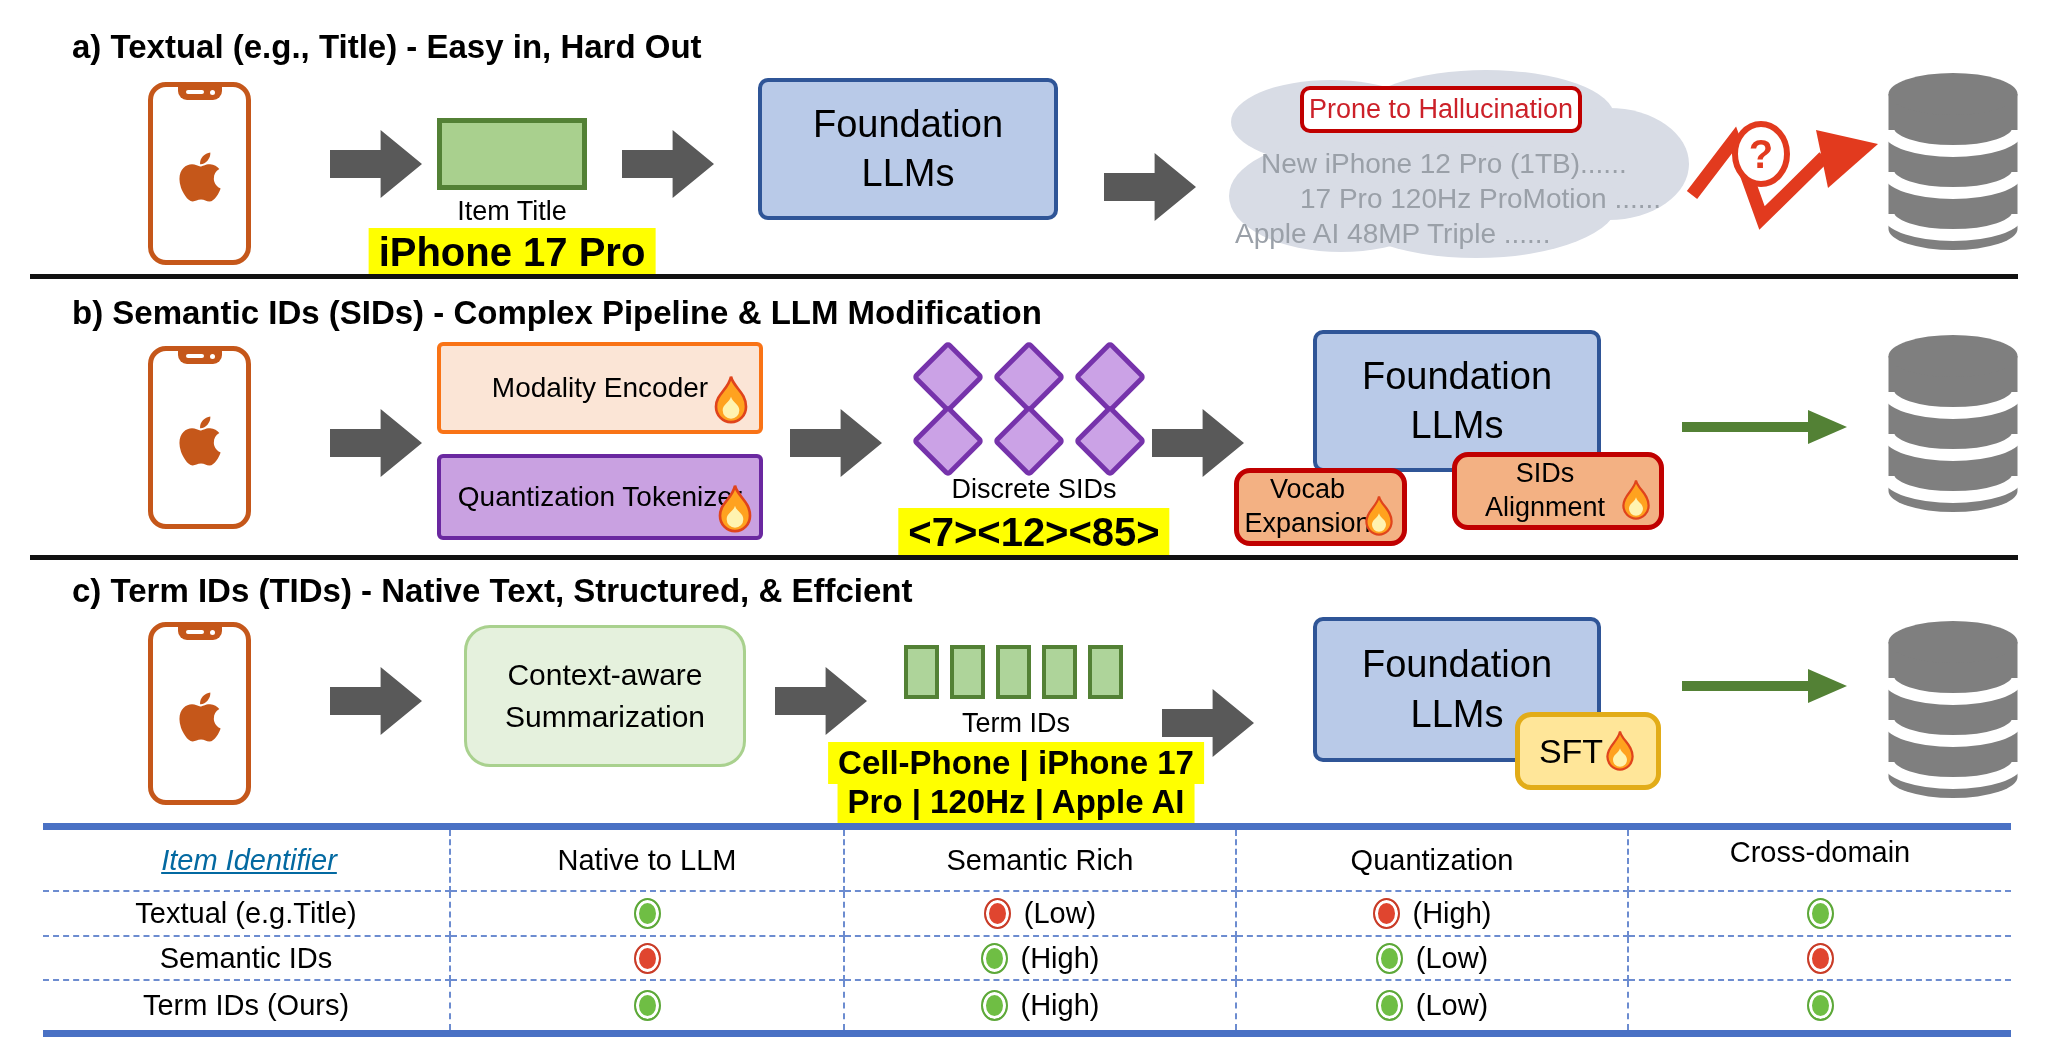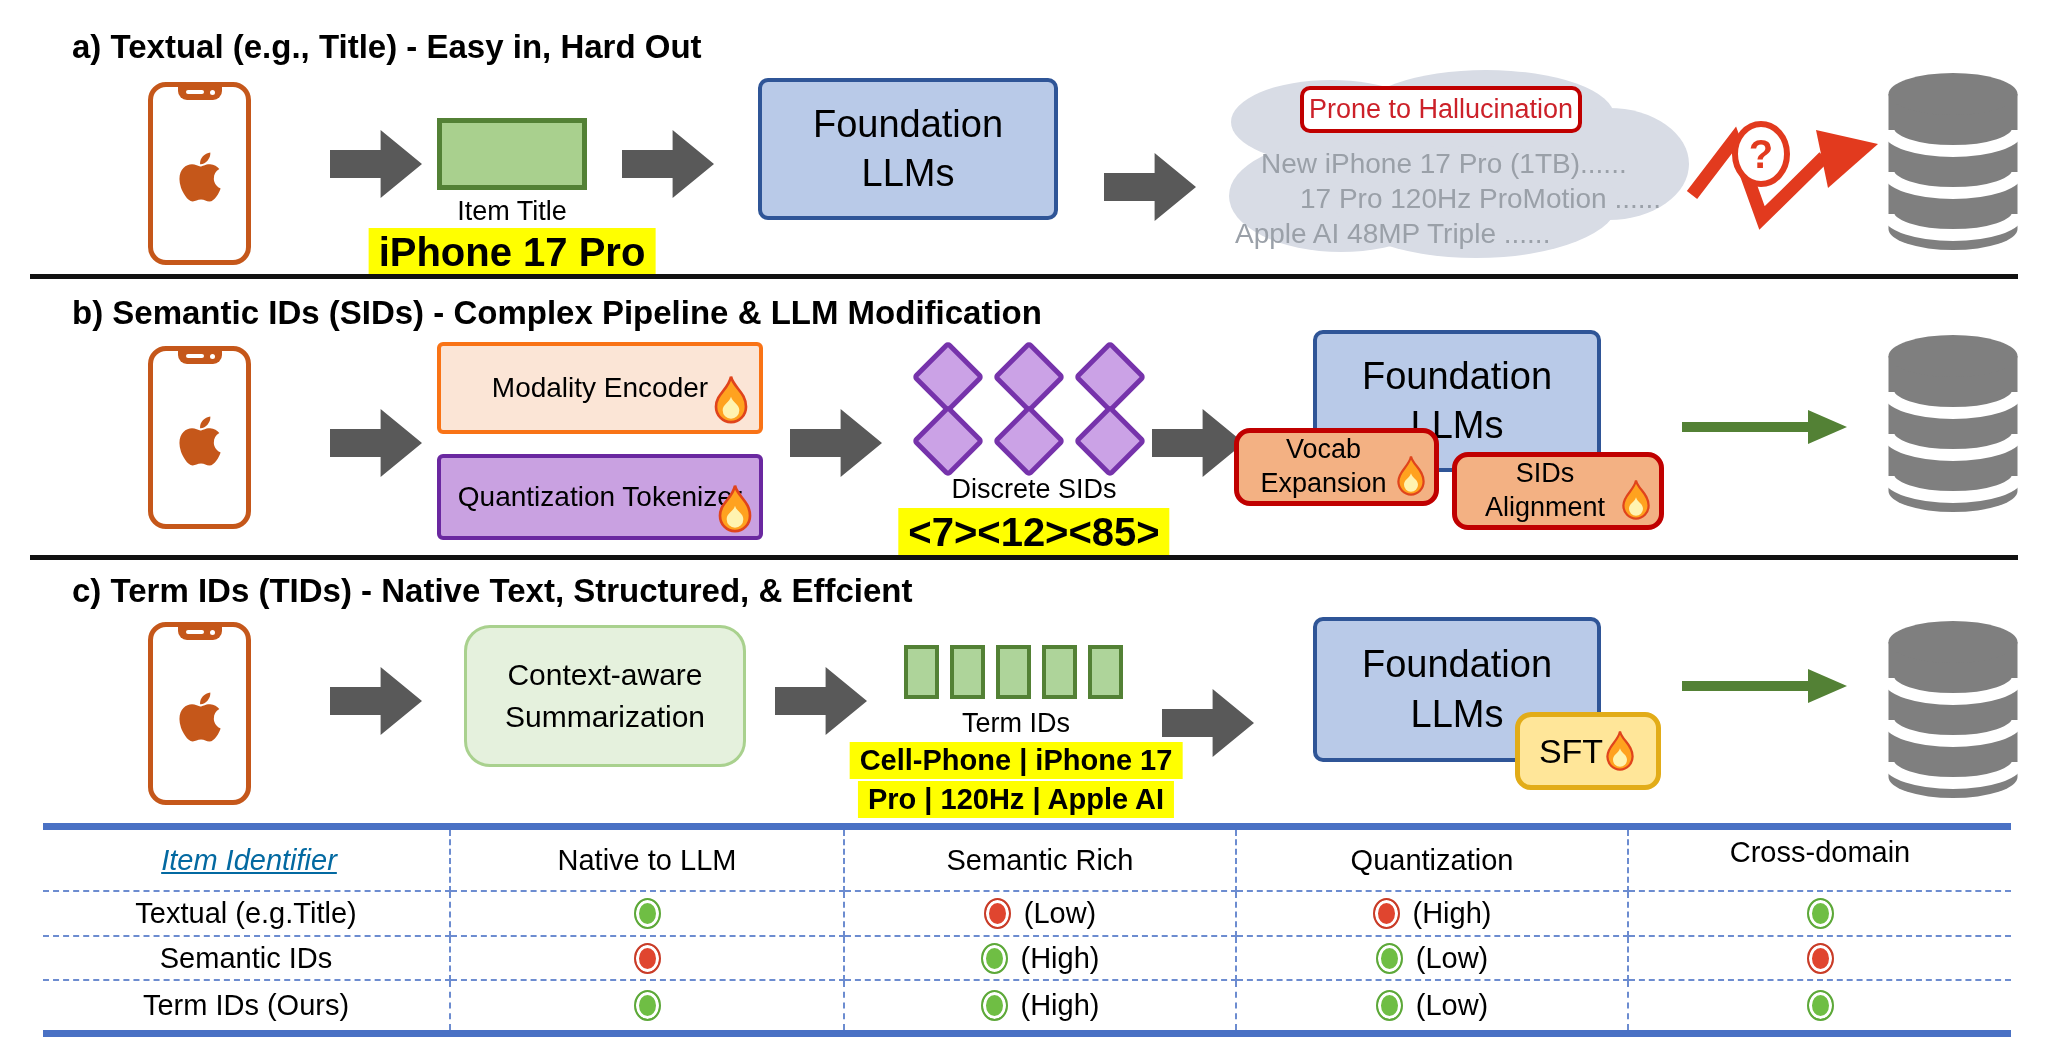--- a/index.html
+++ b/index.html
@@ -41,21 +41,21 @@
   .flame{width:34px;height:42px;}
   .flame-big{width:40px;height:50px;}
   .corner-flame{position:absolute;right:8px;bottom:5px;}
 
   .diamond{position:absolute;width:52px;height:52px;background:#CBA2E6;border:5px solid #7633AB;
            border-radius:5px;transform:rotate(45deg);box-sizing:border-box;}
   .term-block{width:35px;height:54px;background:#AED49A;border:4px solid #538135;box-sizing:border-box;}
 
   .small-label{font-size:27px;white-space:nowrap;}
   .hl{background:#FFFF00;font-weight:bold;font-size:40px;padding:2px 10px;white-space:nowrap;}
-  .hl-sm{font-size:29px;}
+  .hl-sm{font-size:33px;}
   .center-x{transform:translateX(-50%);text-align:right;}
   .cloud-line{position:absolute;font-size:28px;color:#9AA0A8;white-space:nowrap;}
 
   
   .cmp-table{display:grid;grid-template-columns:408px 394px 392px 392px 382px;
              grid-template-rows:62px 45px 44px 49px;
              border-top:7px solid #4A71C4;border-bottom:7px solid #4A71C4;box-sizing:content-box;}
   .cell{display:flex;align-items:center;justify-content:center;font-size:29px;gap:13px;}
   .cell.vline{border-right:2px dashed #6C8CD0;}
   .cell.hline{border-bottom:2px dashed #6C8CD0;}
@@ -98,21 +98,21 @@
 
   <div class="abs" style="left:1221px;top:64px;width:470px;height:198px;">
     <svg viewBox="0 0 470 198" style="position:absolute;left:0;top:0;width:470px;height:198px;">
       <ellipse cx="110" cy="58" rx="100" ry="42" fill="#D8DCE5"></ellipse>
       <ellipse cx="265" cy="52" rx="128" ry="46" fill="#D8DCE5"></ellipse>
       <ellipse cx="388" cy="100" rx="80" ry="56" fill="#D8DCE5"></ellipse>
       <ellipse cx="120" cy="132" rx="112" ry="56" fill="#D8DCE5"></ellipse>
       <ellipse cx="255" cy="138" rx="142" ry="56" fill="#D8DCE5"></ellipse>
     </svg>
     <div class="abs halluc-badge" style="left:79px;top:22px;width:282px;height:47px;">Prone to Hallucination</div>
-    <div class="cloud-line" style="left:40px;top:84px;">New iPhone 17 Pro (1TB)......</div>
+    <div class="cloud-line" style="left:40px;top:84px;">New iPhone 12 Pro (1TB)......</div>
     <div class="cloud-line" style="left:79px;top:119px;">17 Pro 120Hz ProMotion ......</div>
     <div class="cloud-line" style="left:14px;top:154px;">Apple AI 48MP Triple ......</div>
   </div>
 
   <svg class="abs" style="left:1686px;top:100px;" width="200" height="150" viewBox="0 0 200 150">
     <path d="M6 95 L48 40 L76 118 L138 57" stroke="#E23A1E" stroke-width="13" fill="none"></path>
     <polygon points="130,30 192,44 142,88" fill="#E23A1E"></polygon>
     <ellipse cx="75" cy="54" rx="26" ry="30" fill="#FFFFFF" stroke="#E23A1E" stroke-width="6"></ellipse>
     <text x="75" y="68" text-anchor="middle" font-size="40" font-weight="bold" fill="#E23A1E" font-family="Liberation Sans, sans-serif">?</text>
   </svg>
@@ -169,21 +169,21 @@
   </div>
   <div class="abs small-label center-x" style="left:1034px;top:474px;">Discrete SIDs</div>
   <div class="abs hl center-x" style="left:1034px;top:508px;">&lt;7&gt;&lt;12&gt;&lt;85&gt;</div>
 
   <div class="abs block-arrow" style="left:1152px;top:406px;"></div>
 
   <div class="abs llm-box" style="left:1313px;top:330px;width:288px;height:142px;">
     <span>Foundation LLMs</span>
   </div>
 
-  <div class="abs hot-box" style="left:1234px;top:428px;width:205px;height:78px;">
+  <div class="abs hot-box" style="left:1234px;top:468px;width:173px;height:78px;">
     <span style="padding-right:26px;">Vocab Expansion</span>
     <svg class="flame corner-flame" style="right:6px;bottom:4px;" viewBox="0 0 24 30">
       <path d="M12 1C13.5 7.5 21 10.5 21 19a9 9.3 0 0 1-18 0C3 11.5 10.5 8.5 12 1Z" fill="#FFA21F" stroke="#E0441C" stroke-width="1.6"></path>
       <path d="M12 13c1 3.6 5 4.4 5 8.2A5 5.1 0 0 1 7 21.2C7 17.4 11 16.6 12 13Z" fill="#FFF3B0"></path>
     </svg>
   </div>
   <div class="abs hot-box" style="left:1452px;top:452px;width:212px;height:78px;">
     <span style="padding-right:26px;">SIDs Alignment</span>
     <svg class="flame corner-flame" style="right:6px;bottom:4px;" viewBox="0 0 24 30">
       <path d="M12 1C13.5 7.5 21 10.5 21 19a9 9.3 0 0 1-18 0C3 11.5 10.5 8.5 12 1Z" fill="#FFA21F" stroke="#E0441C" stroke-width="1.6"></path>

